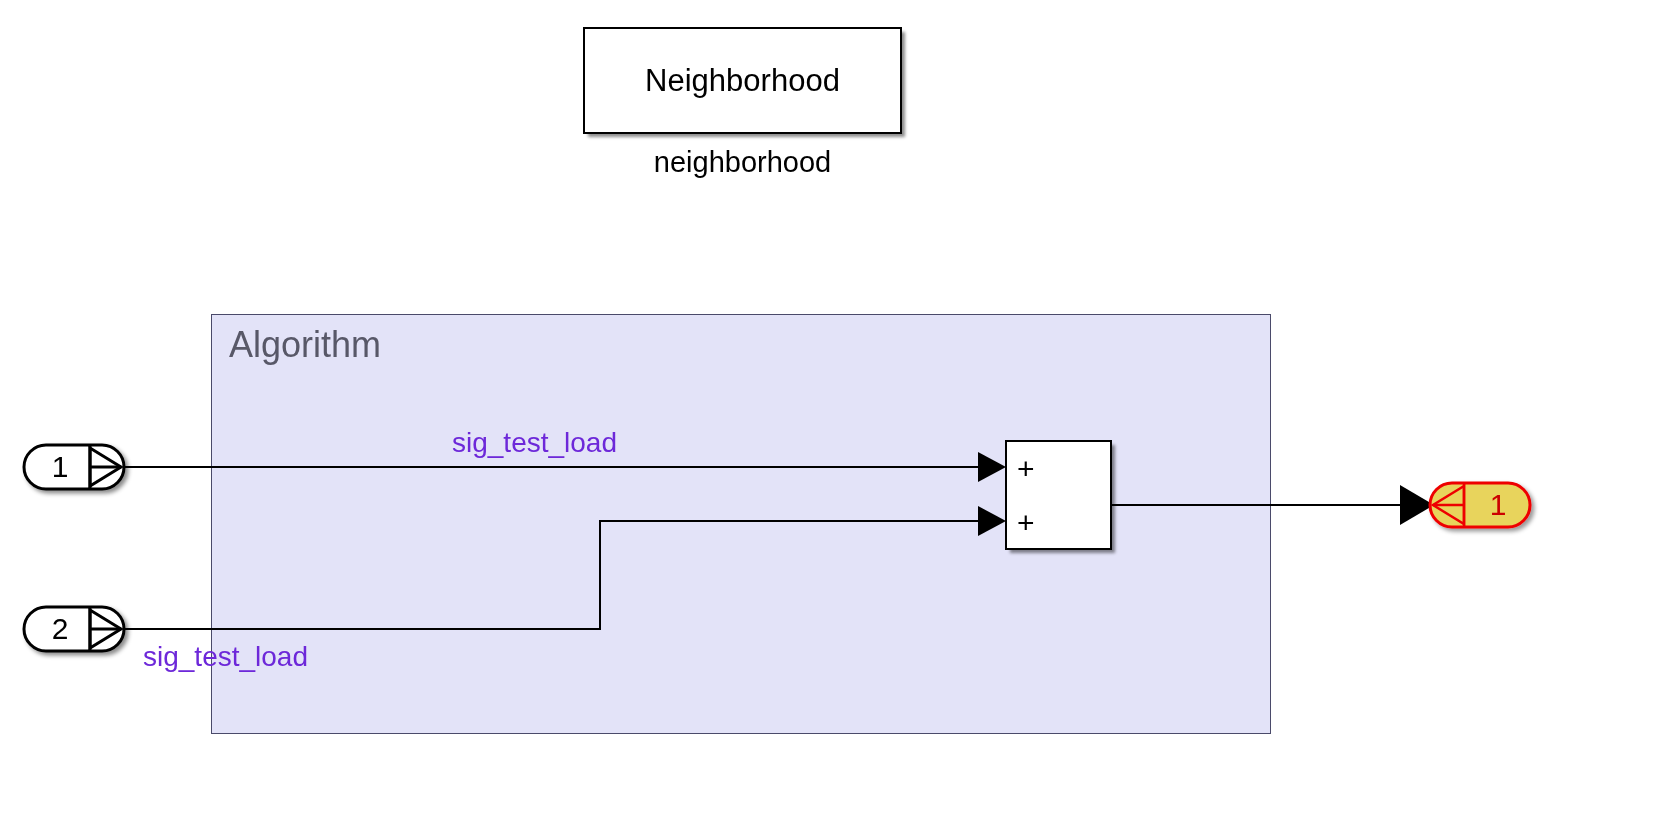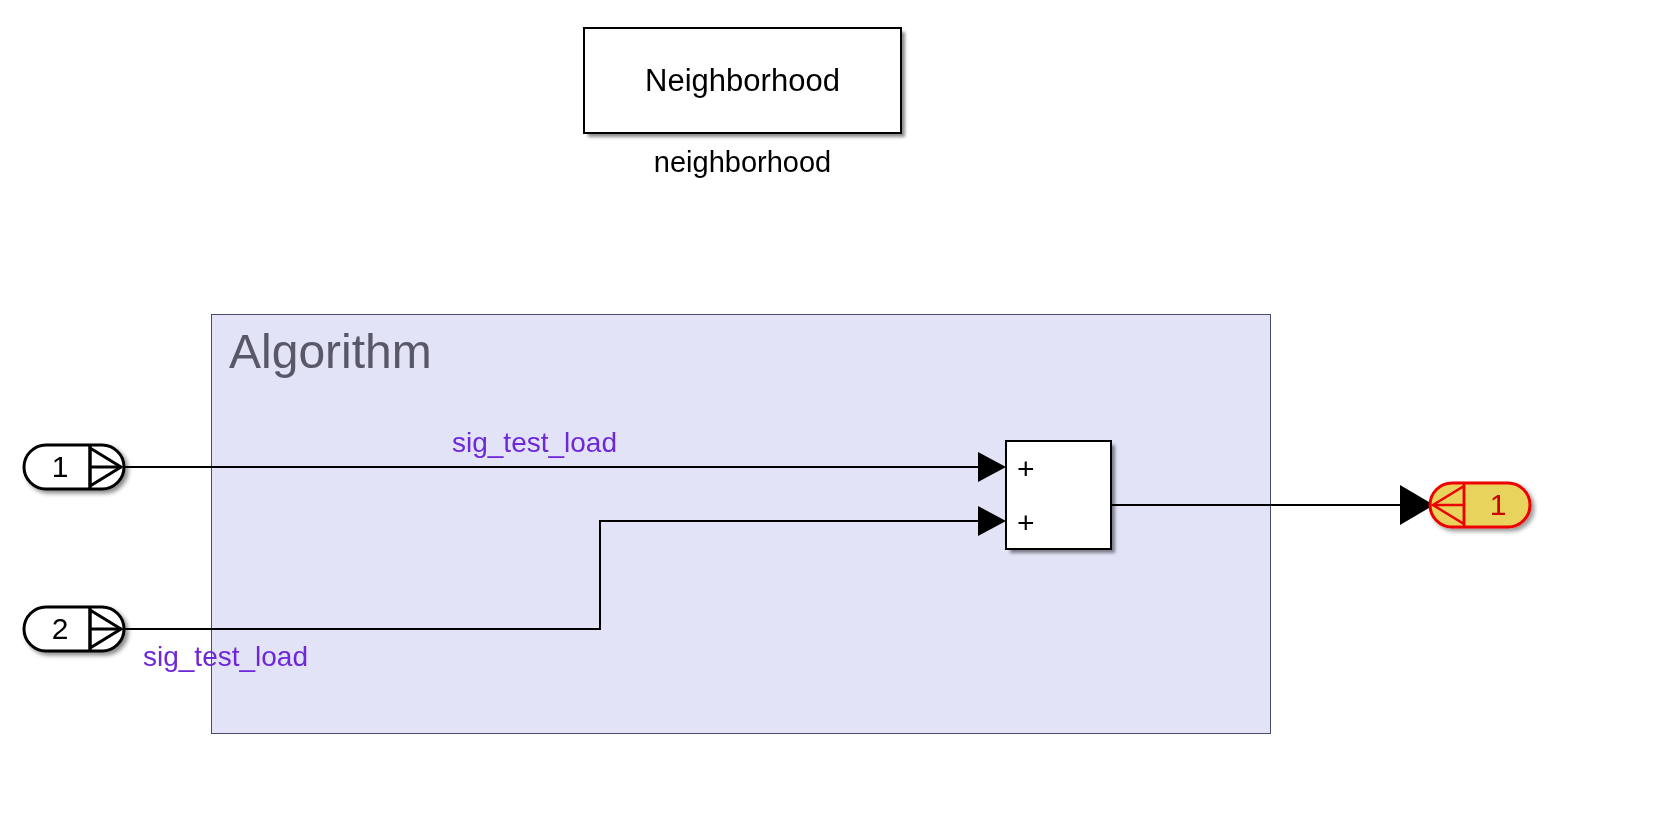--- a/index.html
+++ b/index.html
@@ -61,21 +61,21 @@
     top: 314px;
     width: 1060px;
     height: 420px;
     background: #e3e3f8;
     border: 1.5px solid #4a4a6a;
   }
   .subsystem-title {
     position: absolute;
     left: 229px;
     top: 324px;
-    font-size: 48px;
+    font-size: 36px;
     color: #585868;
     white-space: nowrap;
   }
 
   
   .inport {
     width: 104px;
     height: 48px;
   }
   .inport svg, .outport svg { display: block; overflow: visible; }

